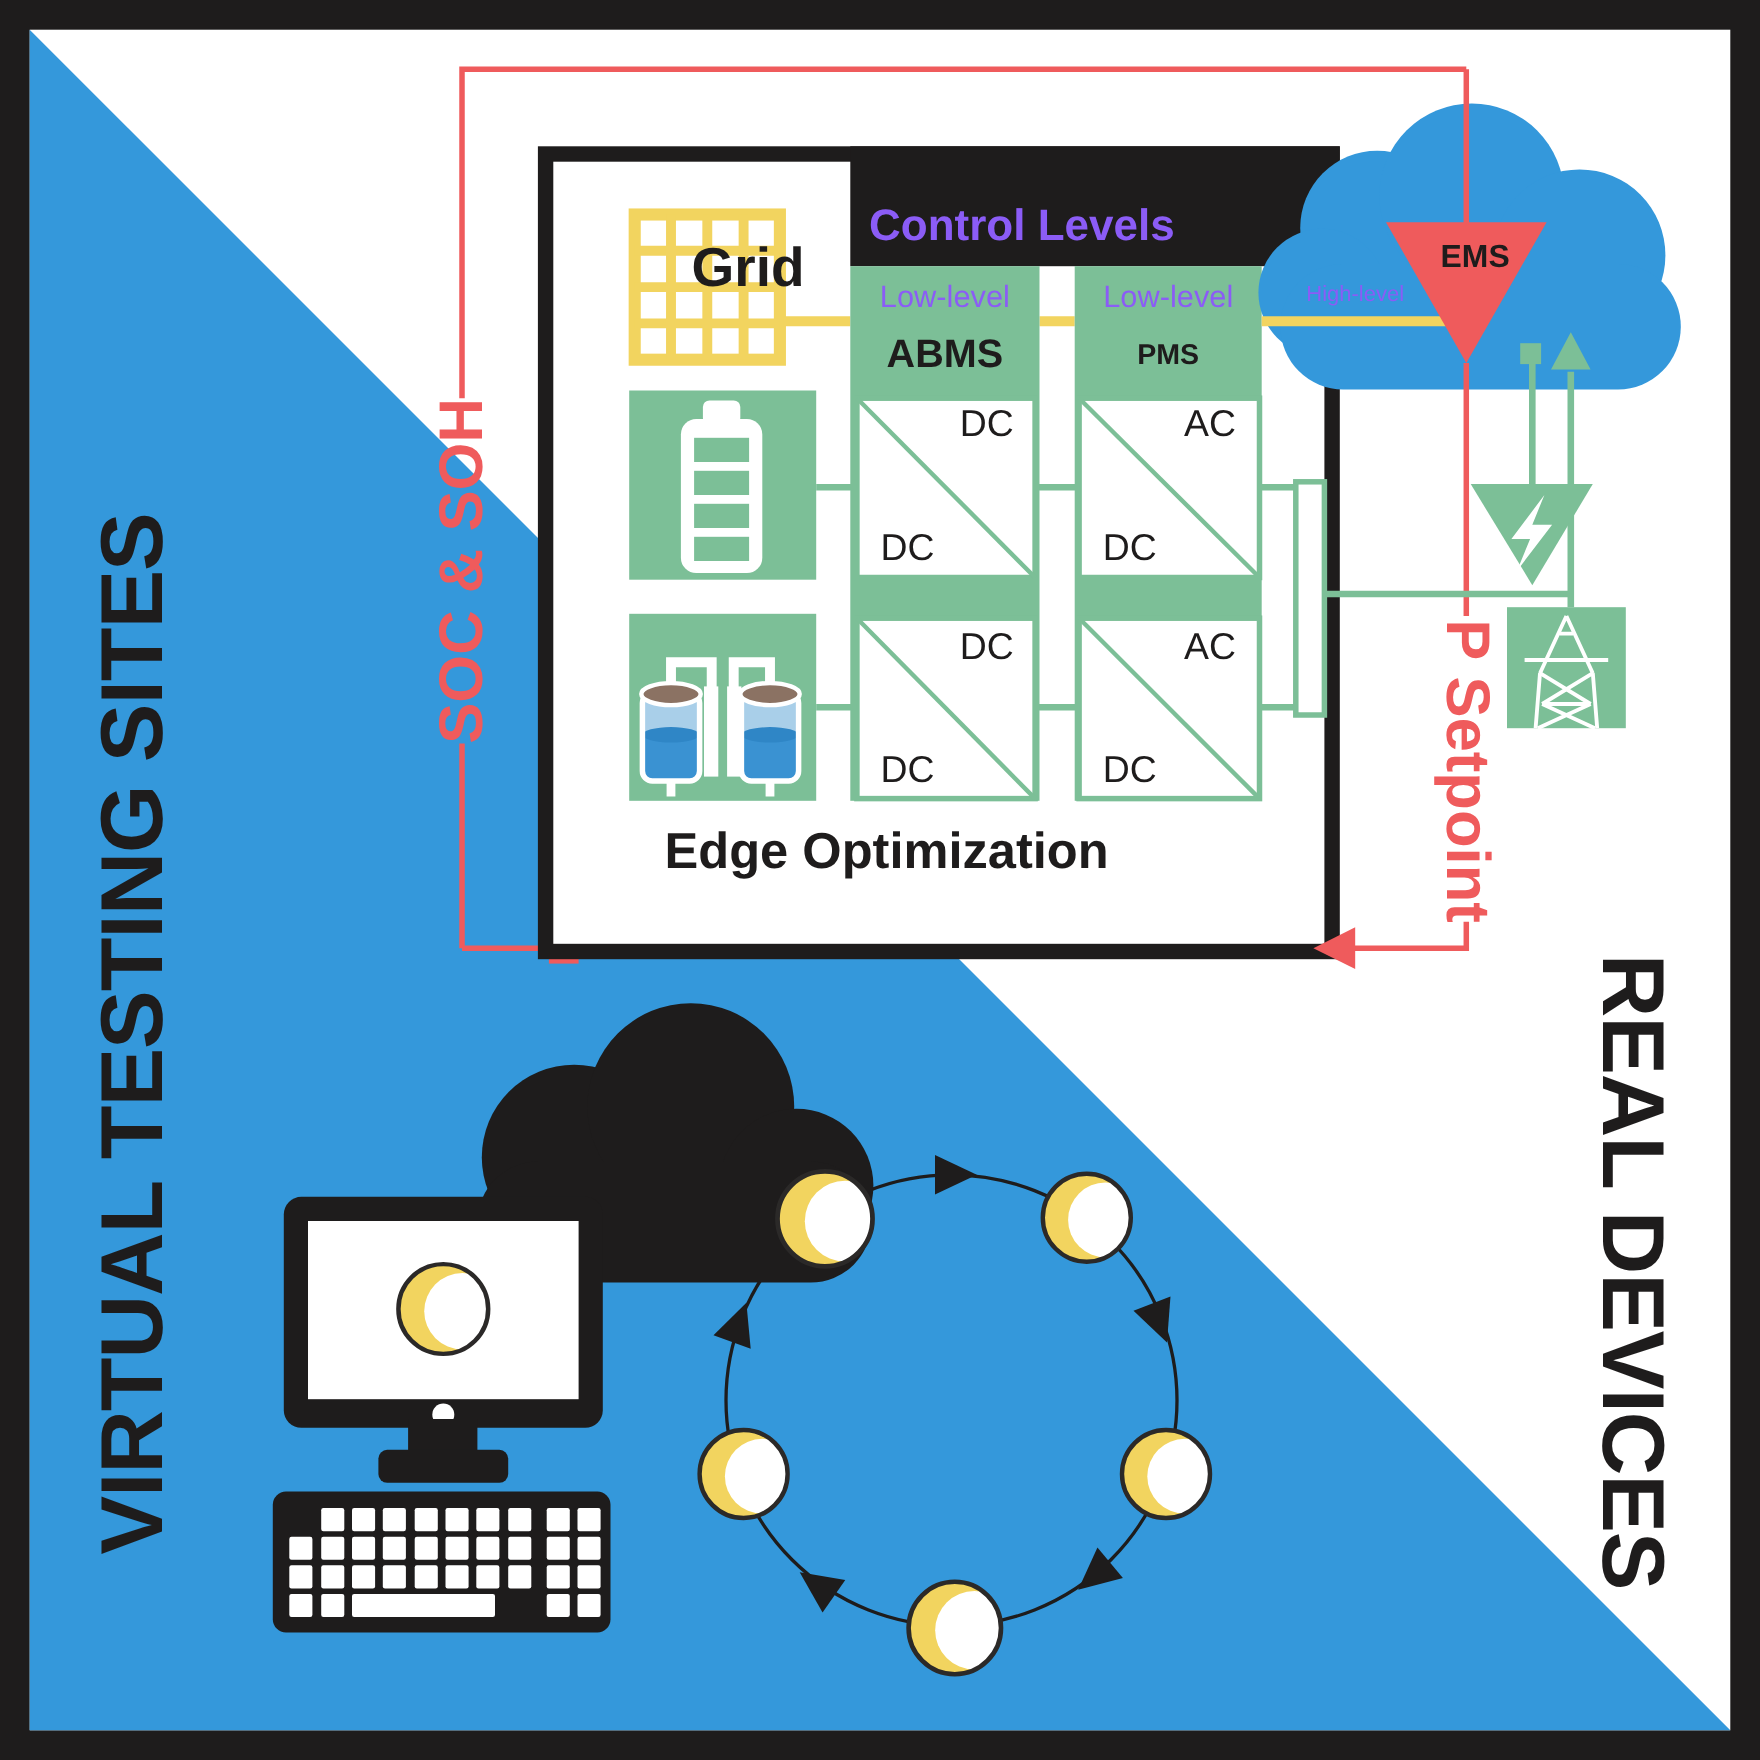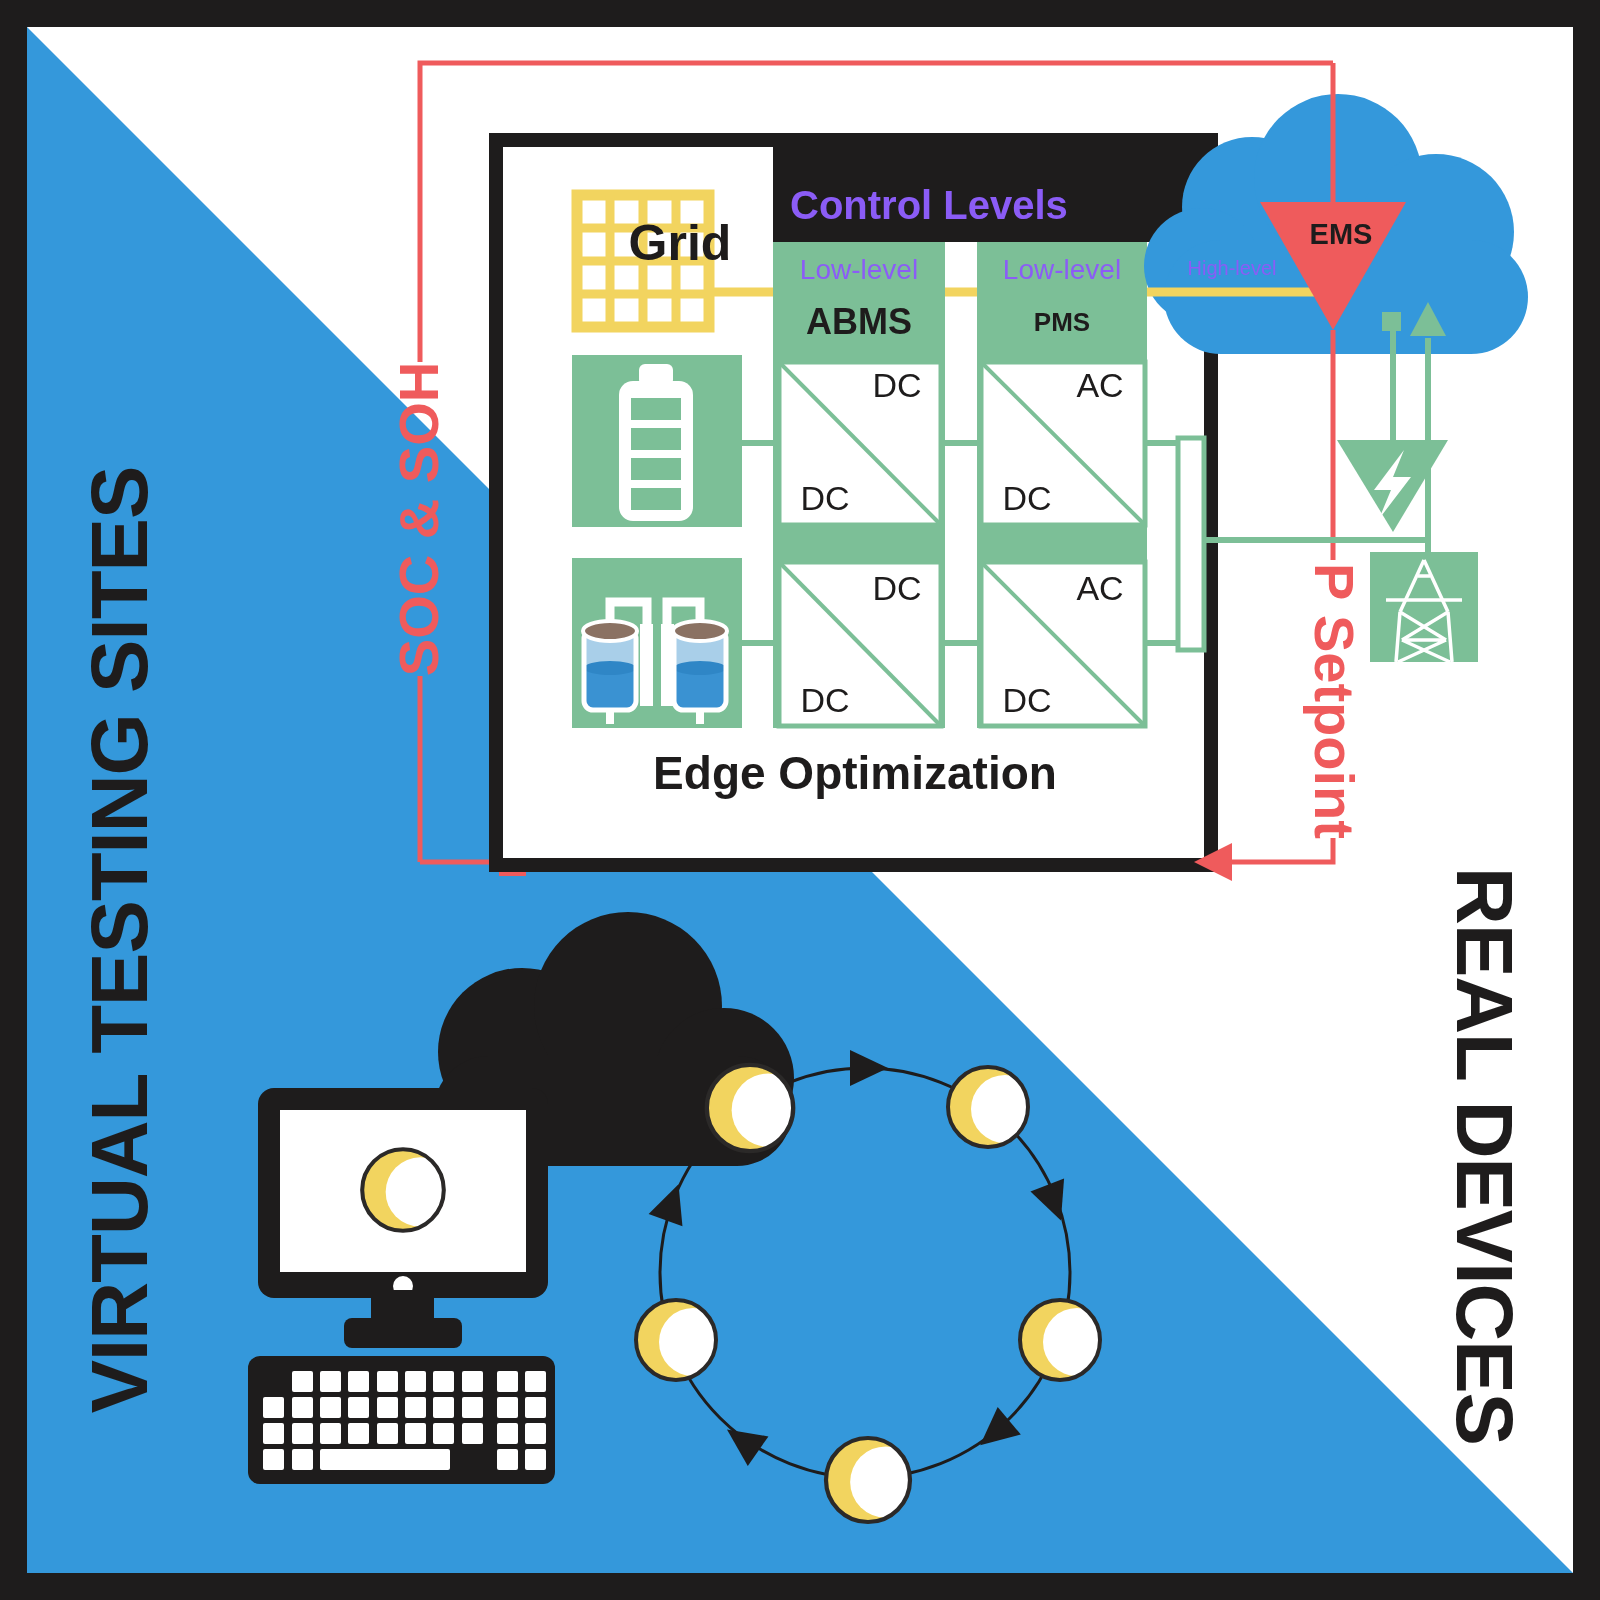--- a/index.html
+++ b/index.html
@@ -243,15 +243,15 @@
 
   <div class="lbl cc" style="left:897px;top:385px;font-size:34px;">DC</div>
   <div class="lbl cc" style="left:825px;top:498px;font-size:34px;">DC</div>
   <div class="lbl cc" style="left:1100px;top:385px;font-size:34px;">AC</div>
   <div class="lbl cc" style="left:1027px;top:498px;font-size:34px;">DC</div>
   <div class="lbl cc" style="left:897px;top:588px;font-size:34px;">DC</div>
   <div class="lbl cc" style="left:825px;top:700px;font-size:34px;">DC</div>
   <div class="lbl cc" style="left:1100px;top:588px;font-size:34px;">AC</div>
   <div class="lbl cc" style="left:1027px;top:700px;font-size:34px;">DC</div>
 
-  <div class="lbl cc b7" style="left:855px;top:773px;font-size:46px;">Edge Optimization</div>
+  <div class="lbl cc b7" style="left:806px;top:773px;font-size:46px;">Edge Optimization</div>
 
 </div>
 
 </body></html>

